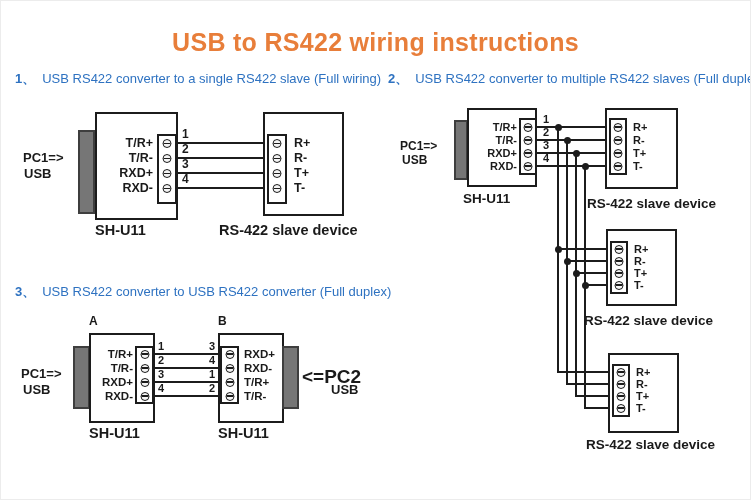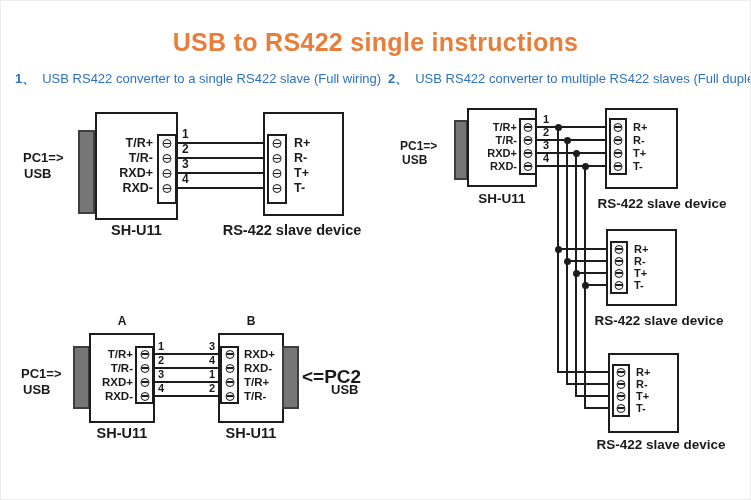--- a/index.html
+++ b/index.html
@@ -19,28 +19,28 @@
   .plug  { position:absolute; background:var(--c-plug,#767676); border:2px solid #3e3e3e; }
   .tstrip{ position:absolute; border:2px solid var(--c-line,#1c1c1c); background:#fff; }
   .screw { position:absolute; left:50%; transform:translateX(-50%); width:9px; height:9px;
            border:1.5px solid var(--c-line,#1c1c1c); border-radius:50%; background:#f4f4f4; }
   .screw::after { content:''; position:absolute; left:0; right:0; top:50%; margin-top:-1px;
            height:1.5px; background:var(--c-line,#1c1c1c); }
   .wire  { position:absolute; height:2px; background:var(--c-line,#1c1c1c); }
   .vwire { position:absolute; width:2px;  background:var(--c-line,#1c1c1c); }
   .dot   { position:absolute; width:7px; height:7px; border-radius:50%; background:var(--c-line,#1c1c1c); }
   .lbl   { position:absolute; font-weight:bold; white-space:nowrap; line-height:1.1; color:#1a1a1a; }
-  .ctr   { text-align:center; }
+  .ctr   { text-align:left; }
 </style>
 </head>
 <body>
 
 <div id="page">
 
-  <div class="title">USB to RS422 single instructions</div>
+  <div class="title">USB to RS422 wiring instructions</div>
 
   <div class="heading" style="left:14px;top:69px">
     <span class="hnum">1、</span><span>USB RS422 converter to a single RS422 slave (Full wiring)</span>
   </div>
 
   <span class="lbl" style="left:22px;top:150px;font-size:13px">PC1=&gt;</span>
   <span class="lbl" style="left:23px;top:166px;font-size:13px">USB</span>
 
   <div class="plug" style="left:77px;top:129px;width:17px;height:84px"></div>
   <div class="box" style="left:94px;top:111px;width:83px;height:108px"></div>
@@ -171,20 +171,23 @@
       <div class="screw" style="top: 13.5px;"></div>
       <div class="screw" style="top: 25.5px;"></div>
       <div class="screw" style="top: 37.5px;"></div>
     </div>
   <span class="lbl" style="left:635px;top:365px;font-size:11px">R+</span>
   <span class="lbl" style="left:635px;top:377px;font-size:11px">R-</span>
   <span class="lbl" style="left:635px;top:389px;font-size:11px">T+</span>
   <span class="lbl" style="left:635px;top:401px;font-size:11px">T-</span>
   <span class="lbl ctr" style="left:585px;top:437px;width:150px;font-size:13.5px">RS-422 slave device</span>
 
+  <div class="heading" style="left:14px;top:282px">
+    <span class="hnum">3、</span><span>USB RS422 converter to USB RS422 converter (Full duplex)</span>
+  </div>
 
   <span class="lbl ctr" style="left:88px;top:314px;width:66px;font-size:12px">A</span>
   <span class="lbl ctr" style="left:217px;top:314px;width:66px;font-size:12px">B</span>
 
   <span class="lbl" style="left:20px;top:366px;font-size:13px">PC1=&gt;</span>
   <span class="lbl" style="left:22px;top:382px;font-size:13px">USB</span>
   <span class="lbl" style="left:301px;top:366px;font-size:19px">&lt;=PC2</span>
   <span class="lbl" style="left:330px;top:382px;font-size:13px">USB</span>
 
   <div class="plug" style="left:72px;top:345px;width:17px;height:63px"></div>

